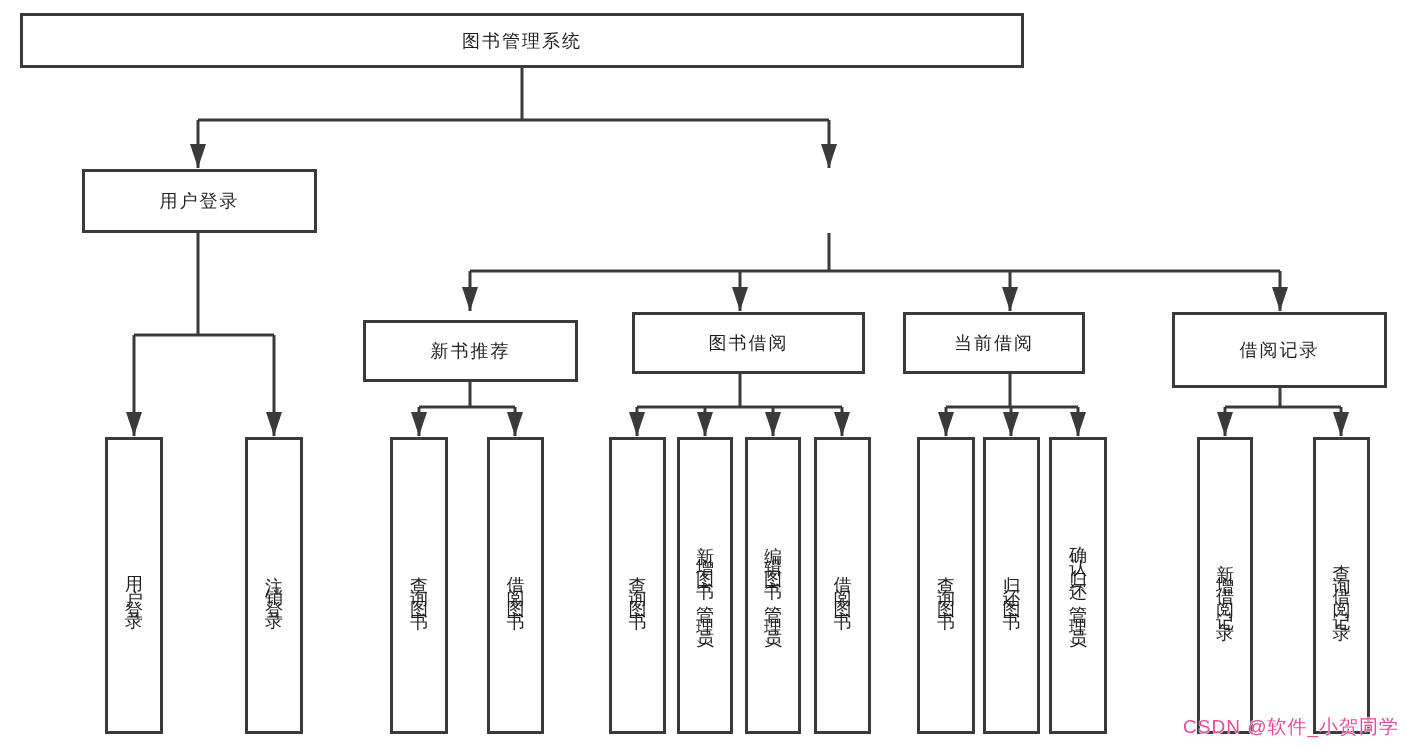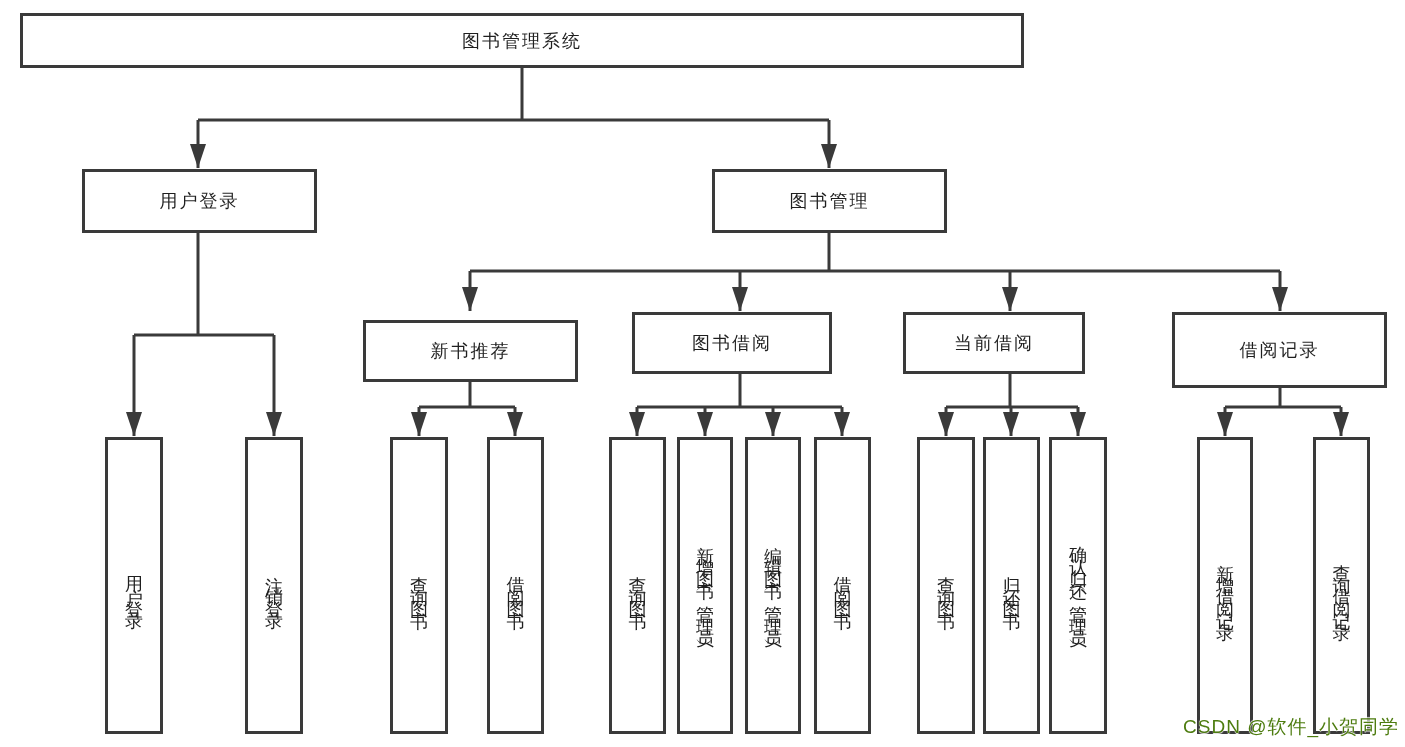--- a/index.html
+++ b/index.html
@@ -39,21 +39,21 @@
     font-size: 18px;
     line-height: 1;
     letter-spacing: 12px;
   }
   .watermark {
     position: absolute;
     right: 6px;
     top: 714px;
     z-index: 5;
     font-size: 19px;
-    color: #4d7c0f;
+    color: #ec4899;
     text-shadow: 0 1px 1px #ffffff, 0 -1px 1px #ffffff;
     white-space: nowrap;
     letter-spacing: 1px;
   }
 </style>
 </head>
 <body>
 
 <div class="canvas">
 
@@ -95,28 +95,25 @@
     </g>
   </svg>
 
   <div class="box h" style="left:20px;top:13px;width:1004px;height:55px">
     <span>图书管理系统</span>
   </div>
 
   <div class="box h" style="left:82px;top:169px;width:235px;height:64px">
     <span>用户登录</span>
   </div>
-  <div class="box h" style="left:712px;top:169px;width:235px;height:64px">
-    <span>图书管理</span>
-  </div>
 
   <div class="box h" style="left:363px;top:320px;width:215px;height:62px">
     <span>新书推荐</span>
   </div>
-  <div class="box h" style="left:632px;top:312px;width:200px;height:62px">
+  <div class="box h" style="left:632px;top:312px;width:233px;height:62px">
     <span>图书借阅</span>
   </div>
   <div class="box h" style="left:903px;top:312px;width:182px;height:62px">
     <span>当前借阅</span>
   </div>
   <div class="box h" style="left:1172px;top:312px;width:215px;height:76px">
     <span>借阅记录</span>
   </div>
 
   <div class="box v" style="left:105px;top:437px;width:58px;height:297px">

